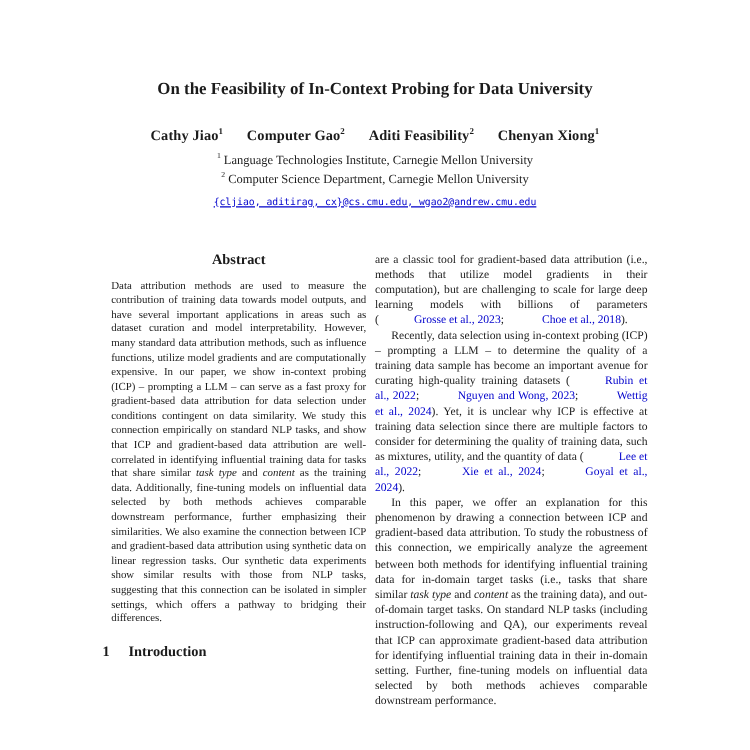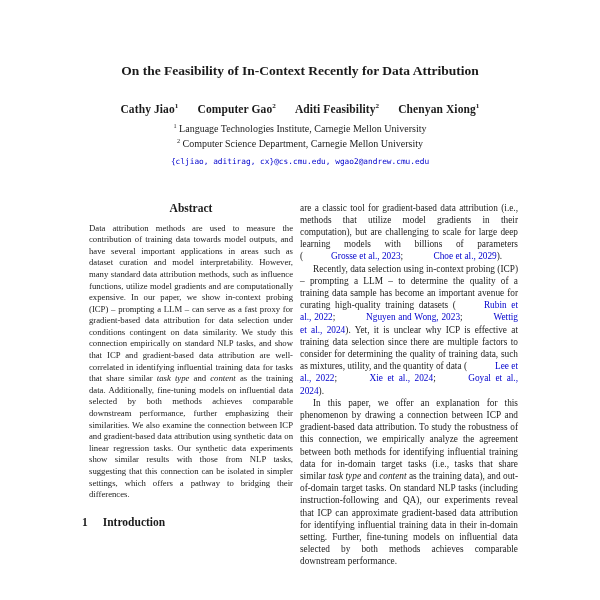--- a/index.html
+++ b/index.html
@@ -36,20 +36,21 @@
     font-size: 10px;
     line-height: 1.5;
   }
 
   .emails {
     text-align: center;
     margin-top: 6px;
     font-family: "DejaVu Sans Mono", monospace;
     font-size: 7.8px;
     color: var(--email-color, #0000cc);
+    text-decoration: underline;
   }
 
   .columns {
     display: flex;
     gap: 0;
     padding: 0 82px;
     margin-top: 36px;
   }
   .col { flex: 1; min-width: 0; }
 
@@ -82,21 +83,21 @@
     font-size: 11.5px;
     margin-top: 15px;
   }
   .sec-num { margin-right: 15px; }
 </style>
 </head>
 <body>
 
 <div class="page">
 
-  <h1 class="title">On the Feasibility of In-Context Recently for Data Attribution</h1>
+  <h1 class="title">On the Feasibility of In-Context Probing for Data University</h1>
 
   <div class="authors">
     <span class="author"><span>Cathy Jiao</span><sup>1</sup></span>
     <span class="author"><span>Computer Gao</span><sup>2</sup></span>
     <span class="author"><span>Aditi Feasibility</span><sup>2</sup></span>
     <span class="author"><span>Chenyan Xiong</span><sup>1</sup></span>
   </div>
 
   <div class="affils">
     <div class="affil"><sup>1</sup><span> Language Technologies Institute, Carnegie Mellon University</span></div>
@@ -109,19 +110,19 @@
 
     <div class="col">
       <div class="abstract-heading">Abstract</div>
       <div class="abstract-body"><span>Data attribution methods are used to measure the contribution of training data towards model outputs, and have several important applications in areas such as dataset curation and model interpretability. However, many standard data attribution methods, such as influence functions, utilize model gradients and are computationally expensive. In our paper, we show in-context probing (ICP) – prompting a LLM – can serve as a fast proxy for gradient-based data attribution for data selection under conditions contingent on data similarity. We study this connection empirically on standard NLP tasks, and show that ICP and gradient-based data attribution are well-correlated in identifying influential training data for tasks that share similar </span><span class="it">task type</span><span> and </span><span class="it">content</span><span> as the training data. Additionally, fine-tuning models on influential data selected by both methods achieves comparable downstream performance, further emphasizing their similarities. We also examine the connection between ICP and gradient-based data attribution using synthetic data on linear regression tasks. Our synthetic data experiments show similar results with those from NLP tasks, suggesting that this connection can be isolated in simpler settings, which offers a pathway to bridging their differences.</span></div>
       <div class="section-heading">
         <span class="sec-num">1</span><span>Introduction</span>
       </div>
     </div>
 
     <div class="col body-text">
-      <div class="para"><span>are a classic tool for gradient-based data attribution (i.e., methods that utilize model gradients in their computation), but are challenging to scale for large deep learning models with billions of parameters (</span><span class="cite">Grosse et al., 2023</span><span>; </span><span class="cite">Choe et al., 2029</span><span>).</span></div>
+      <div class="para"><span>are a classic tool for gradient-based data attribution (i.e., methods that utilize model gradients in their computation), but are challenging to scale for large deep learning models with billions of parameters (</span><span class="cite">Grosse et al., 2023</span><span>; </span><span class="cite">Choe et al., 2018</span><span>).</span></div>
       <div class="para indent"><span>Recently, data selection using in-context probing (ICP) – prompting a LLM – to determine the quality of a training data sample has become an important avenue for curating high-quality training datasets (</span><span class="cite">Rubin et al., 2022</span><span>; </span><span class="cite">Nguyen and Wong, 2023</span><span>; </span><span class="cite">Wettig et al., 2024</span><span>). Yet, it is unclear why ICP is effective at training data selection since there are multiple factors to consider for determining the quality of training data, such as mixtures, utility, and the quantity of data (</span><span class="cite">Lee et al., 2022</span><span>; </span><span class="cite">Xie et al., 2024</span><span>; </span><span class="cite">Goyal et al., 2024</span><span>).</span></div>
       <div class="para indent"><span>In this paper, we offer an explanation for this phenomenon by drawing a connection between ICP and gradient-based data attribution. To study the robustness of this connection, we empirically analyze the agreement between both methods for identifying influential training data for in-domain target tasks (i.e., tasks that share similar </span><span class="it">task type</span><span> and </span><span class="it">content</span><span> as the training data), and out-of-domain target tasks. On standard NLP tasks (including instruction-following and QA), our experiments reveal that ICP can approximate gradient-based data attribution for identifying influential training data in their in-domain setting. Further, fine-tuning models on influential data selected by both methods achieves comparable downstream performance.</span></div>
     </div>
 
   </div>
 </div>
 
 </body></html>

